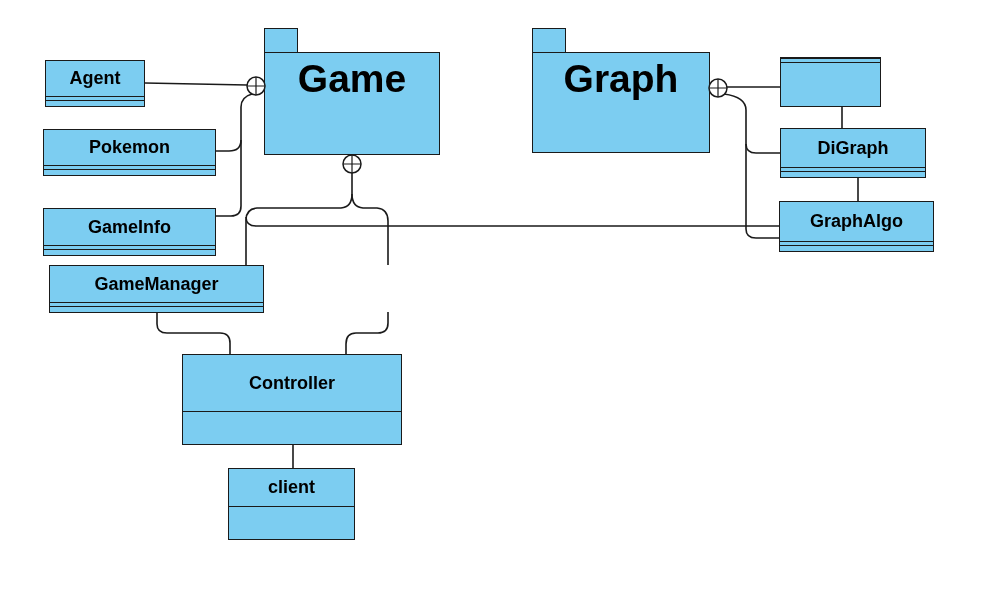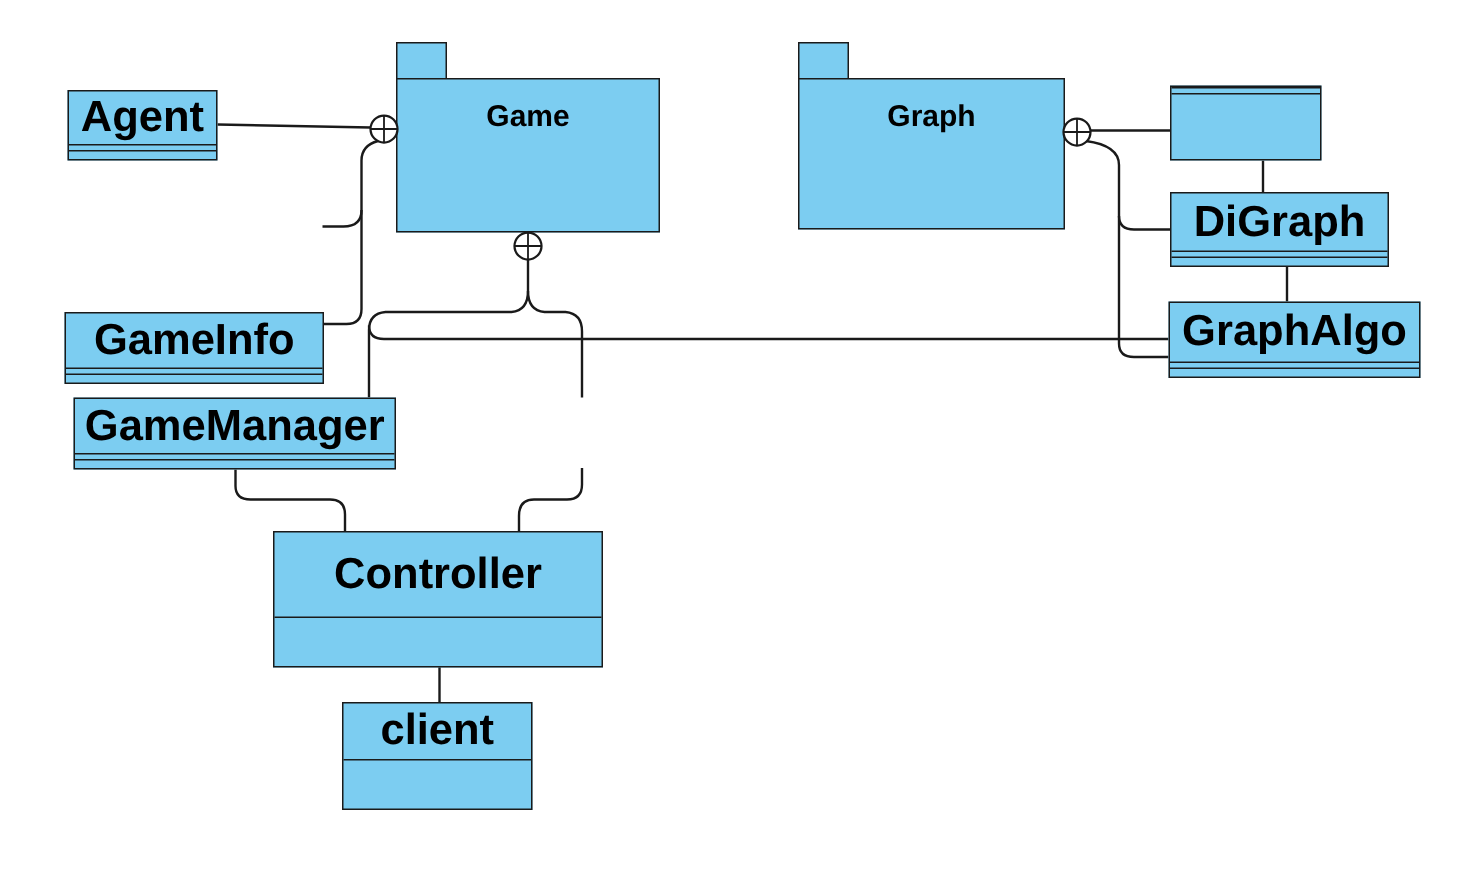--- a/index.html
+++ b/index.html
@@ -8,29 +8,29 @@
     font-family:"Liberation Sans",sans-serif;overflow:hidden;
     --fill:#7CCDF1;--line:#1A1A1A;--text:#000;
   }
   svg.layer{position:absolute;left:0;top:0;width:982px;height:595px;}
   svg .conn{fill:none;stroke:var(--line);stroke-width:1.6;}
   svg .anchor circle{fill:#fff;stroke:var(--line);stroke-width:1.5;}
   svg .anchor path{fill:none;stroke:var(--line);stroke-width:1.2;}
   .pkg-tab{position:absolute;background:var(--fill);border:1.5px solid var(--line);box-sizing:border-box;}
   .pkg-body{
     position:absolute;background:var(--fill);border:1.5px solid var(--line);box-sizing:border-box;
-    text-align:center;font-weight:bold;font-size:20px;color:var(--text);padding-top:14px;
+    text-align:center;font-weight:bold;font-size:39px;color:var(--text);padding-top:4px;
   }
   .cls{
     position:absolute;background:var(--fill);border:1.5px solid var(--line);box-sizing:border-box;
     display:flex;flex-direction:column;
   }
   .cls .title{
     flex:1;display:flex;align-items:center;justify-content:center;
-    font-weight:bold;font-size:29px;color:var(--text);white-space:nowrap;overflow:hidden;
+    font-weight:bold;font-size:18px;color:var(--text);white-space:nowrap;overflow:hidden;
   }
   .cls .r1{height:3px;border-top:1.5px solid var(--line);}
   .cls .r2{height:5px;border-top:1.5px solid var(--line);}
   .cls .b2{height:32px;border-top:1.5px solid var(--line);}
 </style>
 </head>
 <body>
 
 <div id="canvas" style="--fill: #7CCDF1; --line: #1A1A1A; --text: #000000; --bg: #FFFFFF;">
 
@@ -61,20 +61,25 @@
   <div class="pkg-body" style="left:532px;top:52px;width:178px;height:101px">
     <span>Graph</span>
   </div>
 
   <div class="cls" style="left:45px;top:60px;width:100px;height:47px">
     <div class="title">Agent</div>
     <div class="r1"></div>
     <div class="r2"></div>
   </div>
 
+  <div class="cls" style="left:43px;top:129px;width:173px;height:47px">
+    <div class="title">Pokemon</div>
+    <div class="r1"></div>
+    <div class="r2"></div>
+  </div>
 
   <div class="cls" style="left:43px;top:208px;width:173px;height:48px">
     <div class="title">GameInfo</div>
     <div class="r1"></div>
     <div class="r2"></div>
   </div>
 
   <div class="cls" style="left:49px;top:265px;width:215px;height:48px">
     <div class="title">GameManager</div>
     <div class="r1"></div>
@@ -86,21 +91,21 @@
     <div class="r1"></div>
     <div class="r2"></div>
   </div>
 
   <div class="cls" style="left:780px;top:128px;width:146px;height:50px">
     <div class="title">DiGraph</div>
     <div class="r1"></div>
     <div class="r2"></div>
   </div>
 
-  <div class="cls" style="left:779px;top:201px;width:168px;height:51px">
+  <div class="cls" style="left:779px;top:201px;width:155px;height:51px">
     <div class="title">GraphAlgo</div>
     <div class="r1"></div>
     <div class="r2"></div>
   </div>
 
   <div class="cls" style="left:182px;top:354px;width:220px;height:91px">
     <div class="title">Controller</div>
     <div class="b2"></div>
   </div>
 

